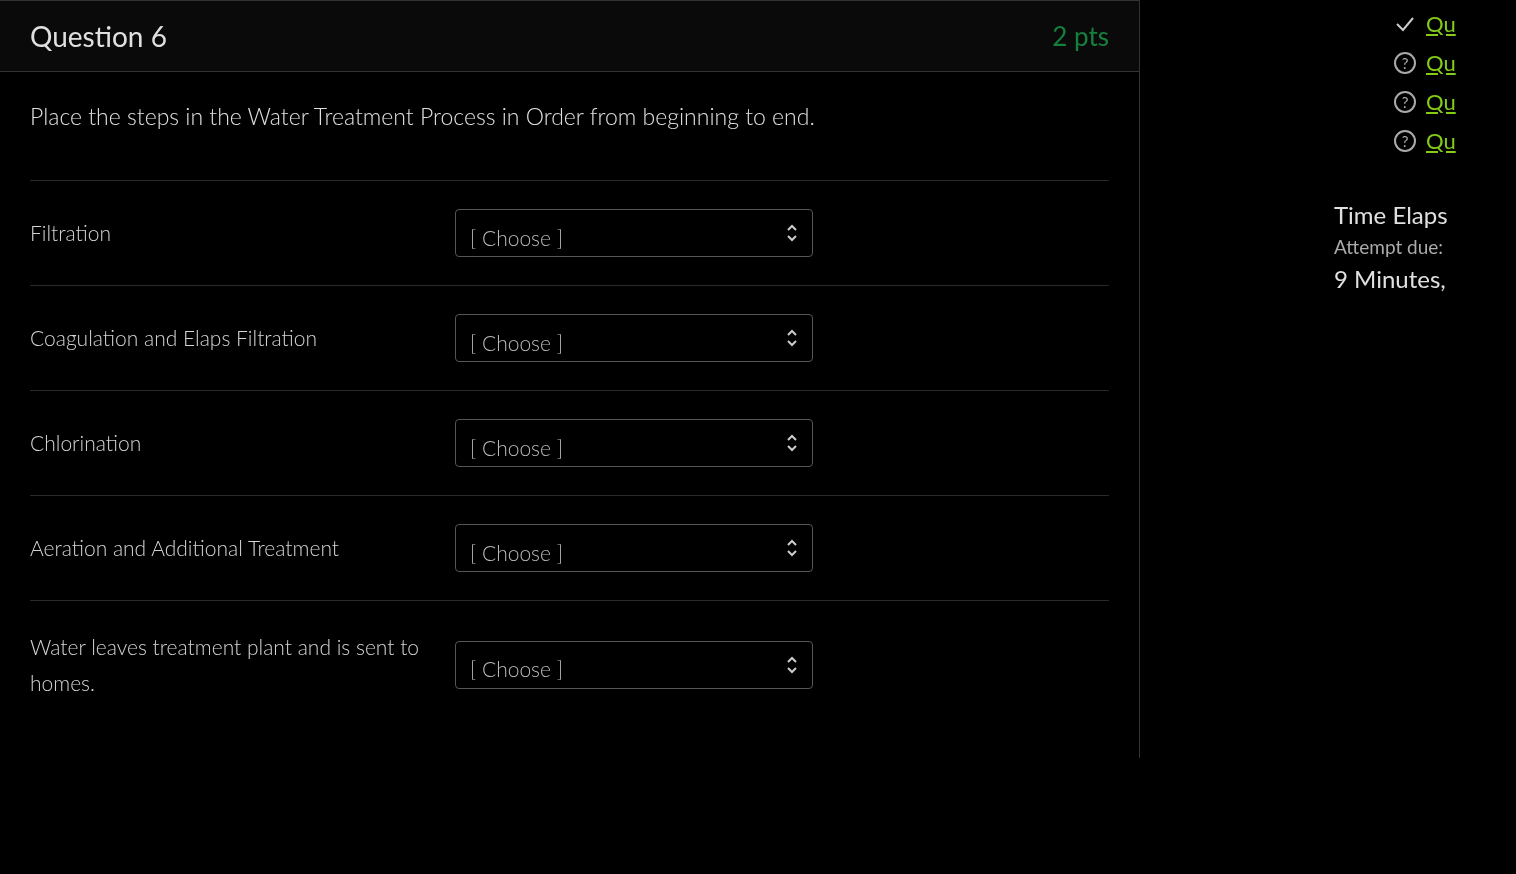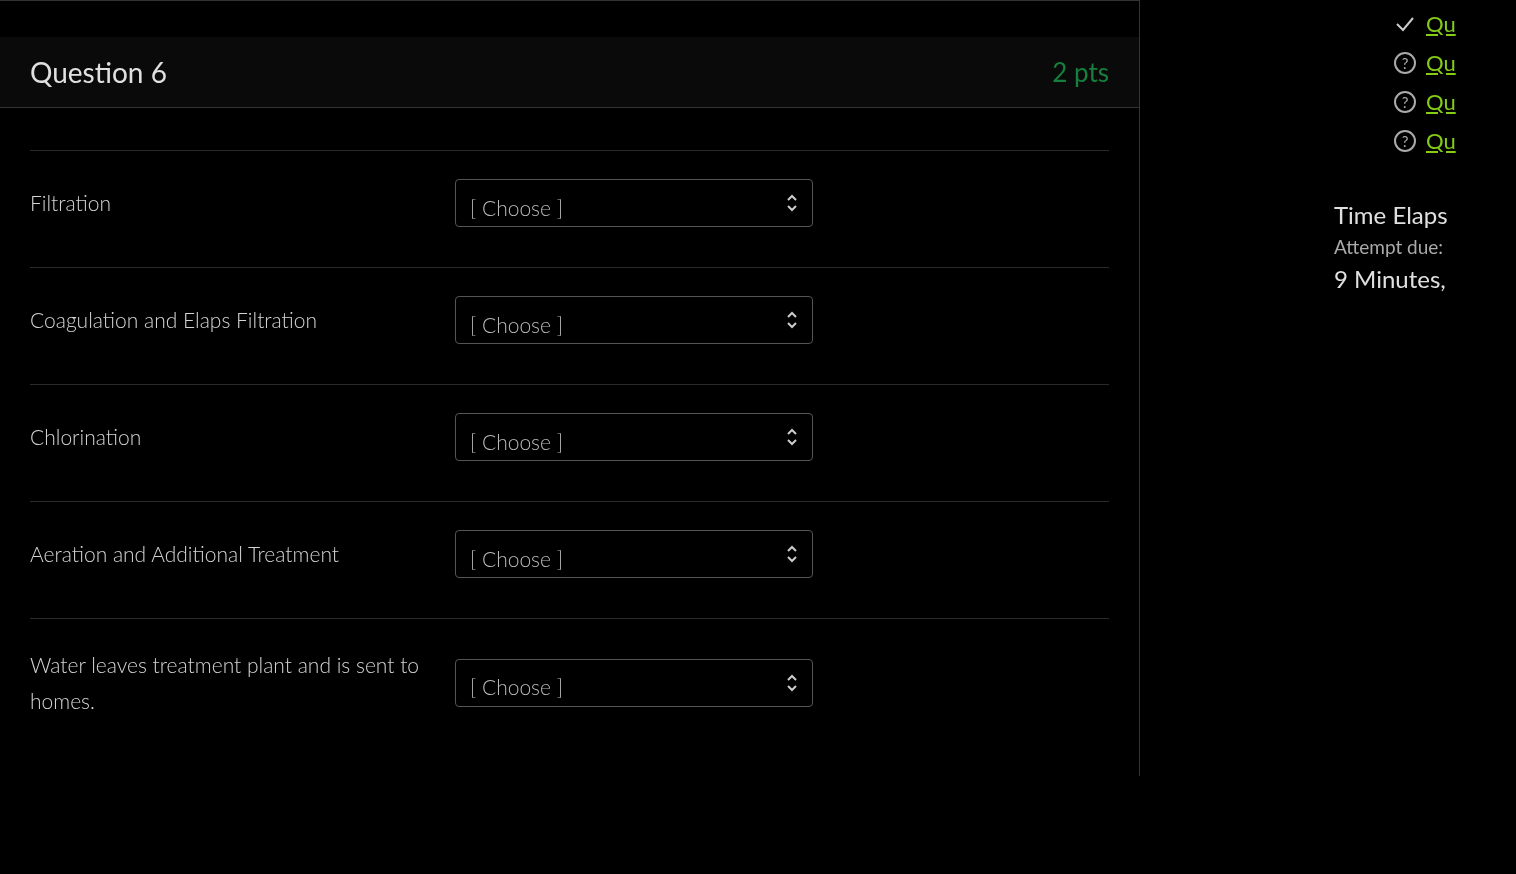--- a/index.html
+++ b/index.html
@@ -26,21 +26,20 @@
       background: #000;
     }
     
     .question-header {
       display: flex;
       justify-content: space-between;
       align-items: center;
       padding: 18px 30px;
       border-bottom: 1px solid #333;
       background: #0a0a0a;
-      margin-top: 36px;
     }
     
     .question-title {
       font-size: 28px;
       font-weight: 400;
       color: #e0e0e0;
     }
     
     .question-points {
       font-size: 26px;
@@ -56,21 +55,20 @@
       color: #e0e0e0;
       margin-bottom: 50px;
       font-weight: 300;
     }
     
     .match-row {
       display: flex;
       align-items: center;
       padding: 28px 0;
       border-top: 1px solid #2a2a2a;
-      margin-top: 12px;
     }
     
     .match-label {
       width: 425px;
       font-size: 21px;
       color: #d4d4d4;
       font-weight: 300;
       padding-right: 10px;
       line-height: 1.7;
     }
@@ -177,20 +175,21 @@
 </head>
 <body>
 
 <div class="main-panel">
   <div class="question-header">
     <div class="question-title">Question 6</div>
     <div class="question-points">2 pts</div>
   </div>
 
   <div class="question-body">
+    <div class="prompt">Place the steps in the Water Treatment Process in Order from beginning to end.</div>
 
     <div class="match-row">
       <div class="match-label">Filtration</div>
       <div class="select-wrap">
         <select class="select-box">
           <option>[ Choose ]</option>
         </select>
         <span class="select-chevron">
           <svg width="14" height="18" viewBox="0 0 14 18" fill="none" stroke="currentColor" stroke-width="2">
             <polyline points="3,6 7,2 11,6"></polyline>

